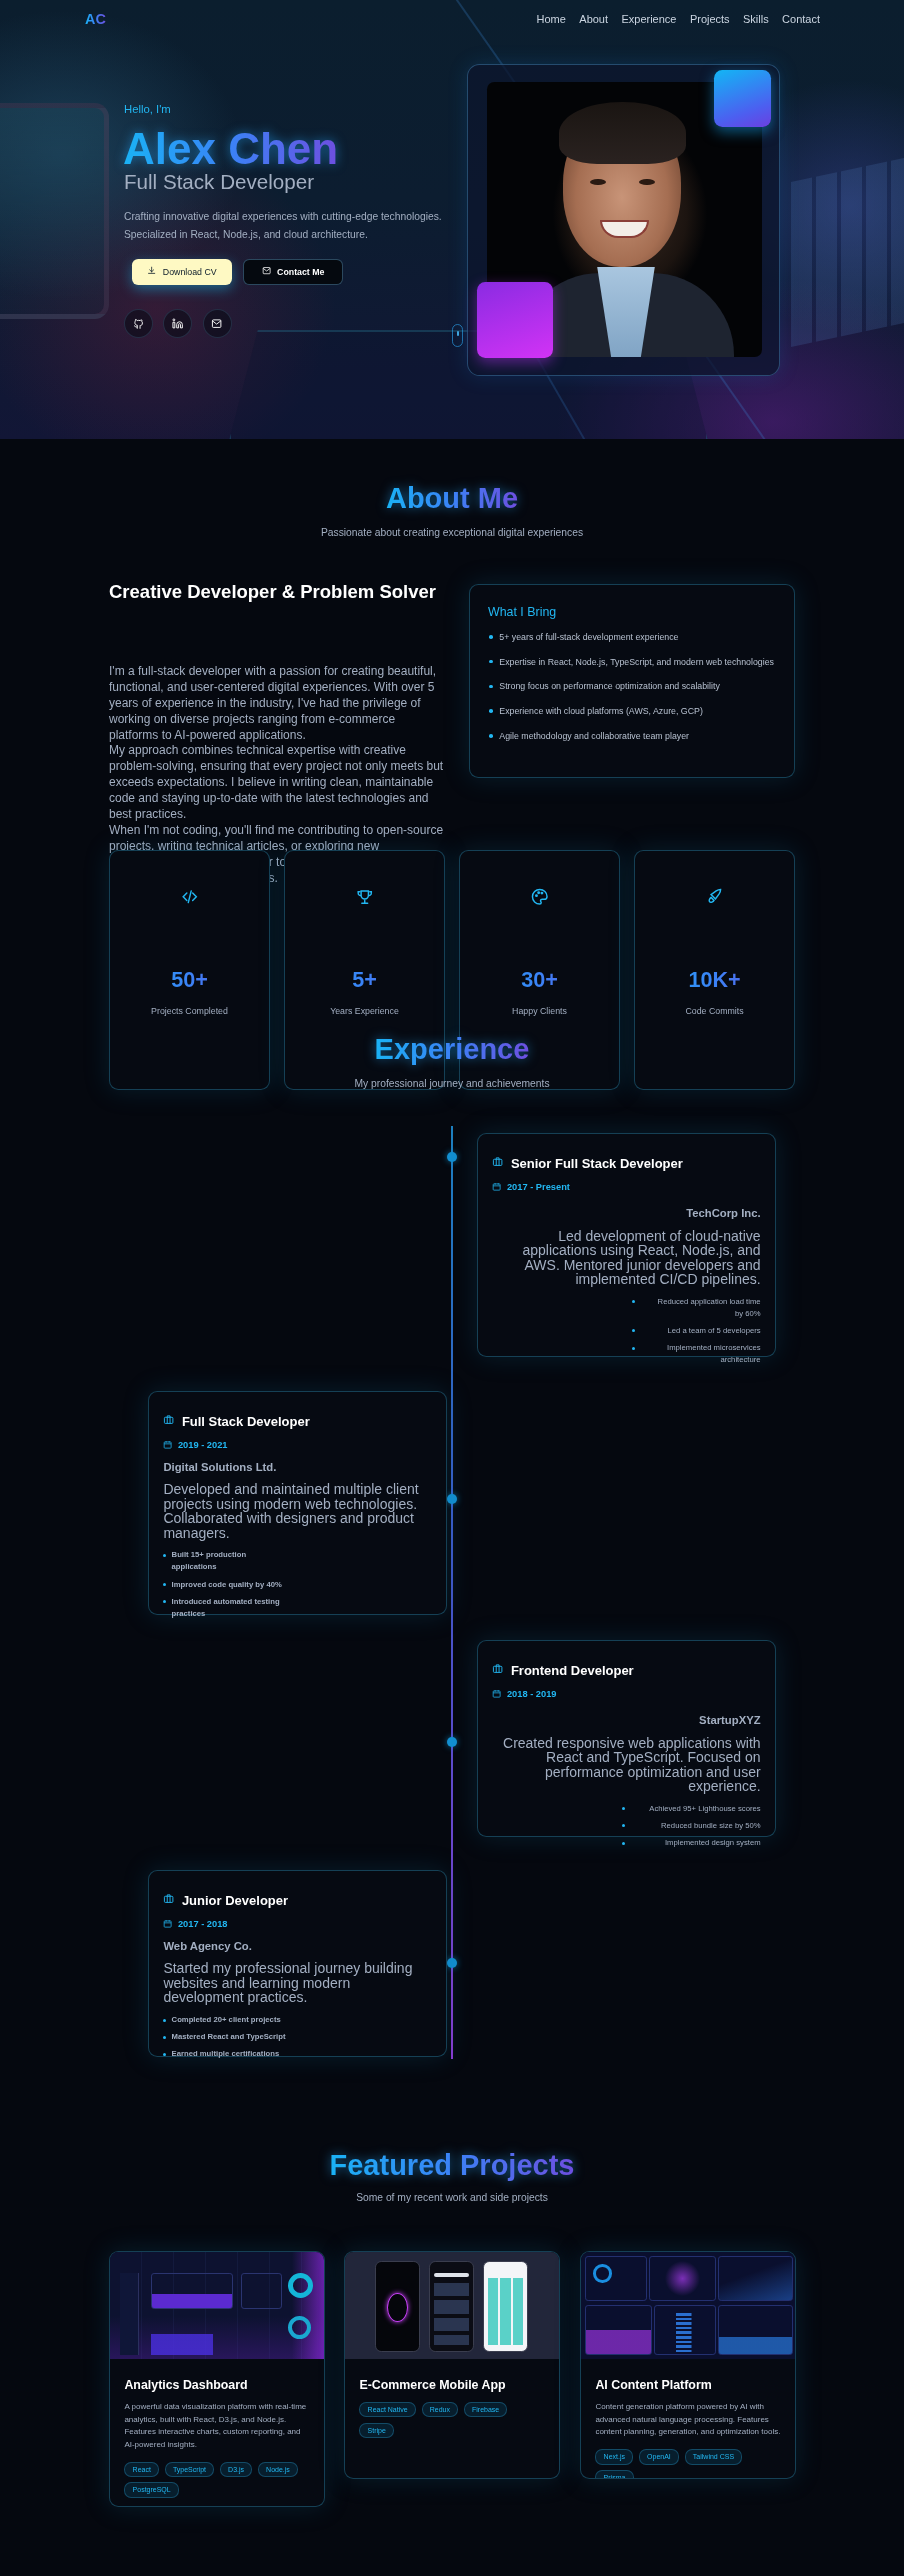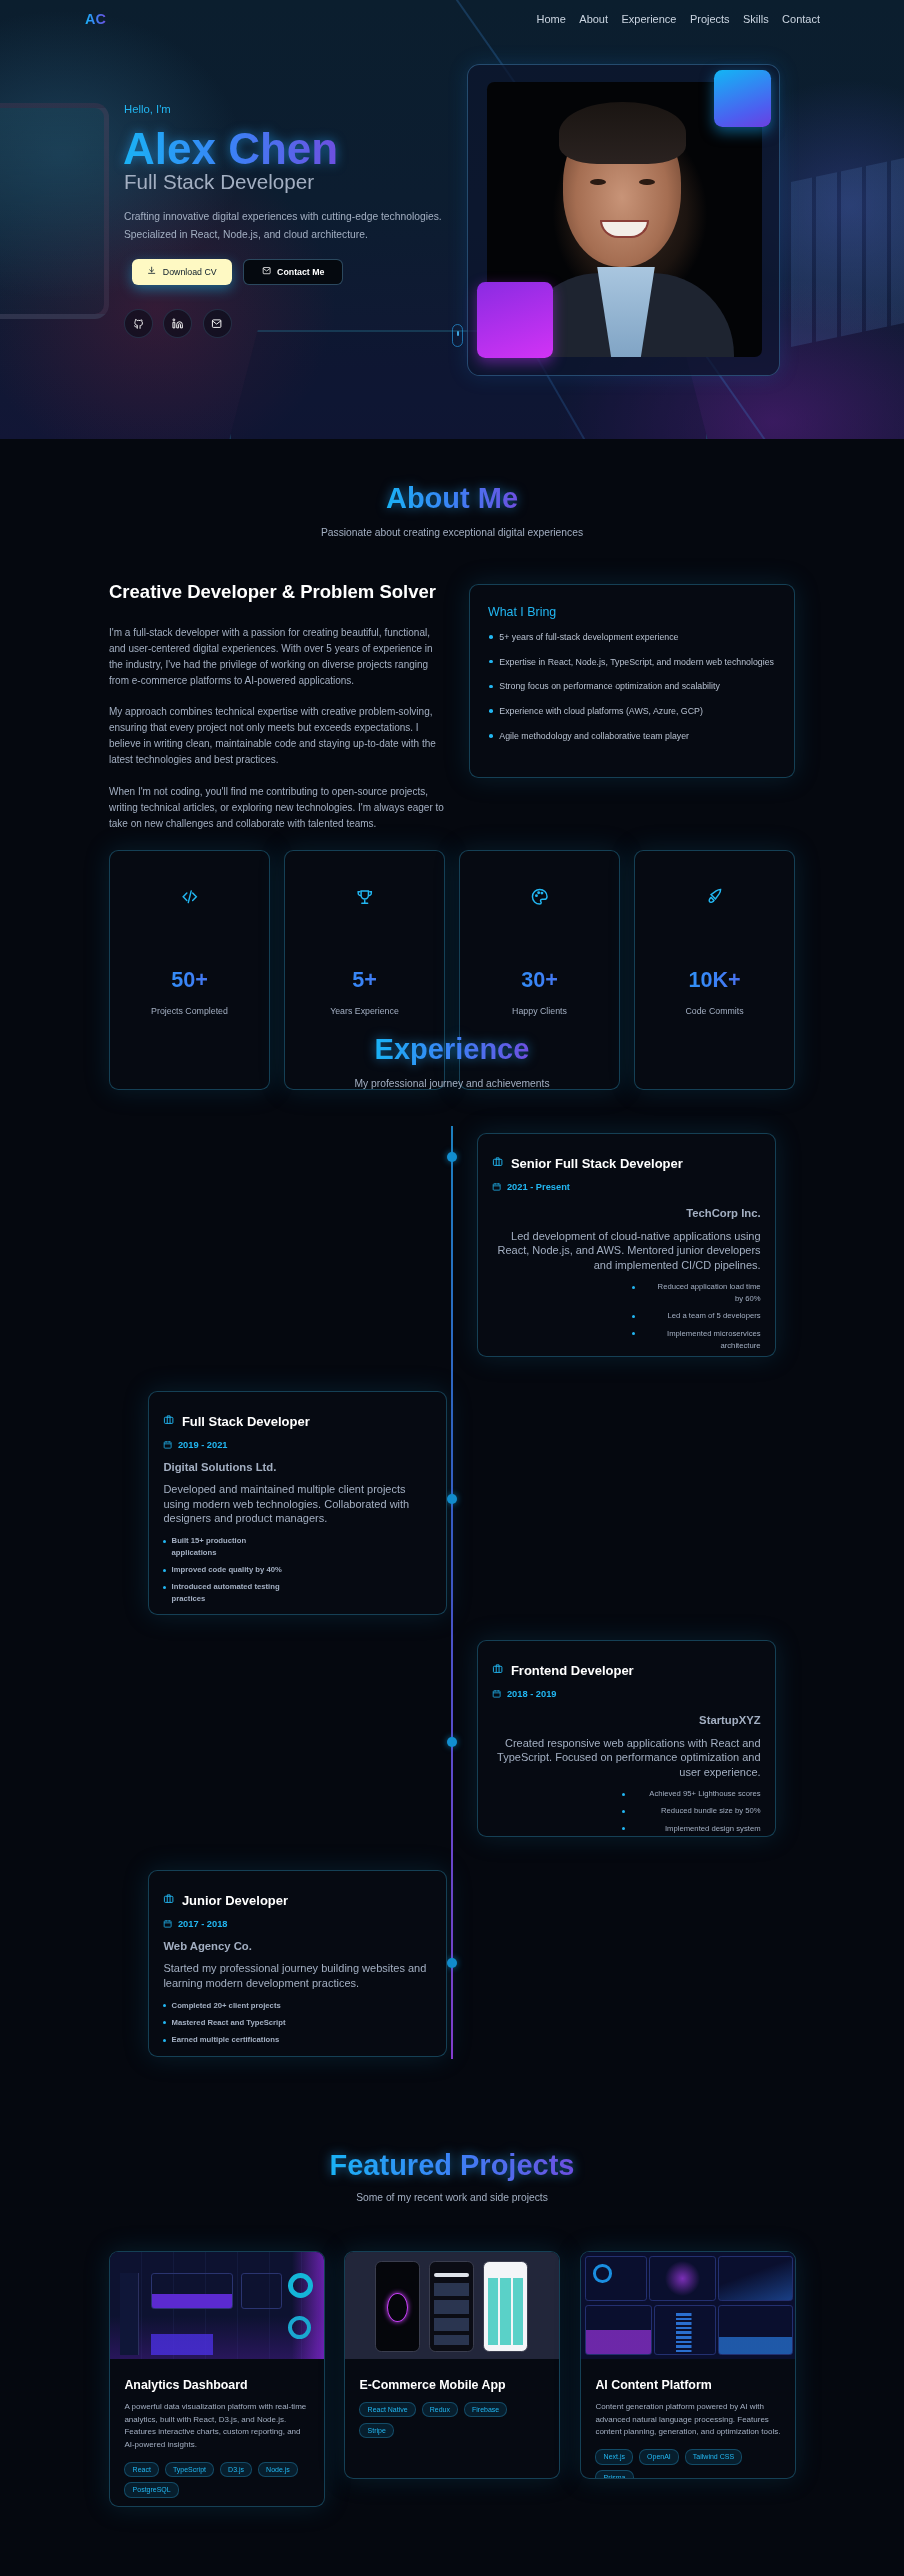--- a/index.html
+++ b/index.html
@@ -135,21 +135,21 @@
   .sec-title { width: 904px; left: 0; text-align: center; font-size: 29px; }
   .sec-title span { display: inline-block; }
   .sec-sub { width: 904px; left: 0; text-align: center; font-size: 10.3px; color: #a3afc2; }
   .card {
     position: absolute; border-radius: 9.3px; border: 0.5px solid rgba(35,110,140,0.55);
     background: #060a12;
     box-shadow: 0 0 26px rgba(20,110,150,0.22);
   }
   
   .about-h { left: 109px; top: 581px; font-size: 18.5px; font-weight: 700; color: #fff; }
-  .about-p { left: 109px; width: 335px; font-size: 10px; line-height: 16px; color: #a3afc2; }
+  .about-p { left: 109px; width: 335px; font-size: 12px; line-height: 16px; color: #a3afc2; margin-top: 38px; }
   .bring-card { left: 469px; top: 584px; width: 326px; height: 194px; }
   .bring-title { left: 488px; top: 605px; font-size: 12.4px; color: #22b7f2; }
   .bring-list { left: 488px; top: 630px; width: 294px; list-style: none; }
   .bring-list li { position: relative; padding-left: 11.3px; font-size: 8.8px; line-height: 14.4px; color: #b8c2d1; margin-bottom: 10.3px; }
   .bring-list li::before { content: ""; position: absolute; left: 1px; top: 5.2px; width: 3.6px; height: 3.6px; border-radius: 50%; background: #22b7f2; }
   .stat-card { top: 850px; width: 161px; height: 240px; text-align: center; }
   .stat-icon { position: absolute; left: 0; width: 100%; top: 37px; display: flex; justify-content: center; }
   .stat-val { position: absolute; left: 0; width: 100%; top: 116px; font-size: 21.6px; }
   .stat-lbl { position: absolute; left: 0; width: 100%; top: 155px; font-size: 8.8px; color: #a3afc2; }
   
@@ -159,21 +159,21 @@
   }
   .tl-dot {
     position: absolute; left: 447px; width: 9.8px; height: 9.8px; border-radius: 50%;
     background: #128fd1; box-shadow: 0 0 6.2px rgba(18,160,230,0.6);
   }
   .exp-card { width: 299px; }
   .exp-card .inner { position: absolute; inset: 0; padding: 21.6px 14.4px 15.5px 14.4px; }
   .exp-title { display: flex; align-items: flex-start; gap: 7.2px; font-size: 13px; font-weight: 700; color: #fff; }
   .exp-date { display: flex; align-items: center; gap: 5.2px; font-size: 9.3px; color: #22b7f2; margin-top: 11.3px; font-weight: 700; }
   .exp-company { font-size: 11.3px; color: #a3afc2; margin-top: 15.5px; font-weight: 700; }
-  .exp-desc { font-size: 11px; line-height: 14.4px; color: #a3afc2; margin-top: 9.3px; }
+  .exp-desc { font-size: 14px; line-height: 14.4px; color: #a3afc2; margin-top: 9.3px; }
   .exp-bullets { list-style: none; margin-top: 9.3px; }
   .exp-bullets li { position: relative; font-size: 7.7px; line-height: 12px; color: #a3afc2; margin-bottom: 5.2px; }
   .exp-card.right .exp-company, .exp-card.right .exp-desc { text-align: right; }
   .exp-card.right .exp-bullets { margin-left: auto; width: 129px; }
   .exp-card.right .exp-bullets li { text-align: right; padding-left: 20.6px; }
   .exp-card.right .exp-bullets li::before { content: ""; position: absolute; left: 0; top: 4.6px; width: 3.1px; height: 3.1px; border-radius: 50%; background: #22b7f2; }
   .exp-card.left .exp-bullets { width: 124px; font-weight: bold; }
   .exp-card.left .exp-bullets li { padding-left: 8.2px; }
   .exp-card.left .exp-bullets li::before { content: ""; position: absolute; left: 0; top: 4.6px; width: 3.1px; height: 3.1px; border-radius: 50%; background: #22b7f2; }
   
@@ -342,21 +342,21 @@
           <rect x="3" y="7" width="18" height="13" rx="2"></rect>
           <path d="M9 7V4h6v3M9 7v13M15 7v13"></path>
         </svg>
       <span>Senior Full Stack Developer</span>
     </div>
     <div class="exp-date">
       <svg width="9.3" height="9.3" viewBox="0 0 24 24" fill="none" stroke="#22b7f2" stroke-width="2">
           <rect x="3" y="5" width="18" height="16" rx="2"></rect>
           <path d="M3 10h18M8 3v4M16 3v4"></path>
         </svg>
-      <span>2021 - Present</span>
+      <span>2017 - Present</span>
     </div>
     <div class="exp-company">TechCorp Inc.</div>
     <div class="exp-desc">Led development of cloud-native applications using React, Node.js, and AWS. Mentored junior developers and implemented CI/CD pipelines.</div>
     <ul class="exp-bullets">
       <li>Reduced application load time by 60%</li>
       <li>Led a team of 5 developers</li>
       <li>Implemented microservices architecture</li>
     </ul>
   </div>
 </div>

